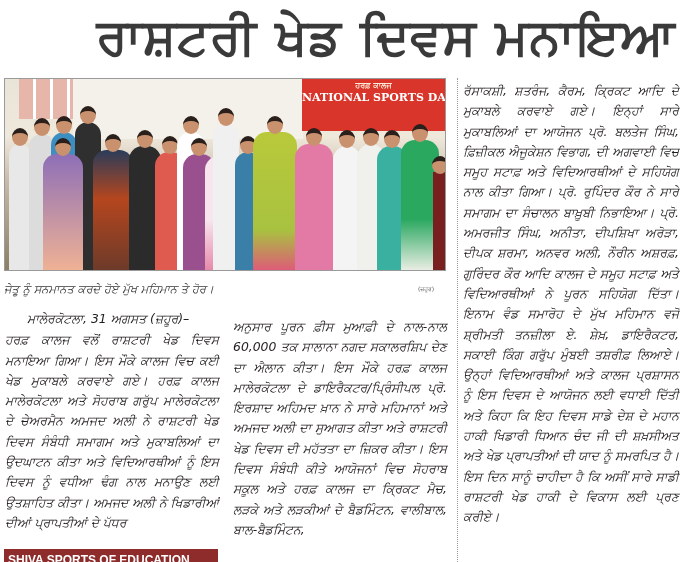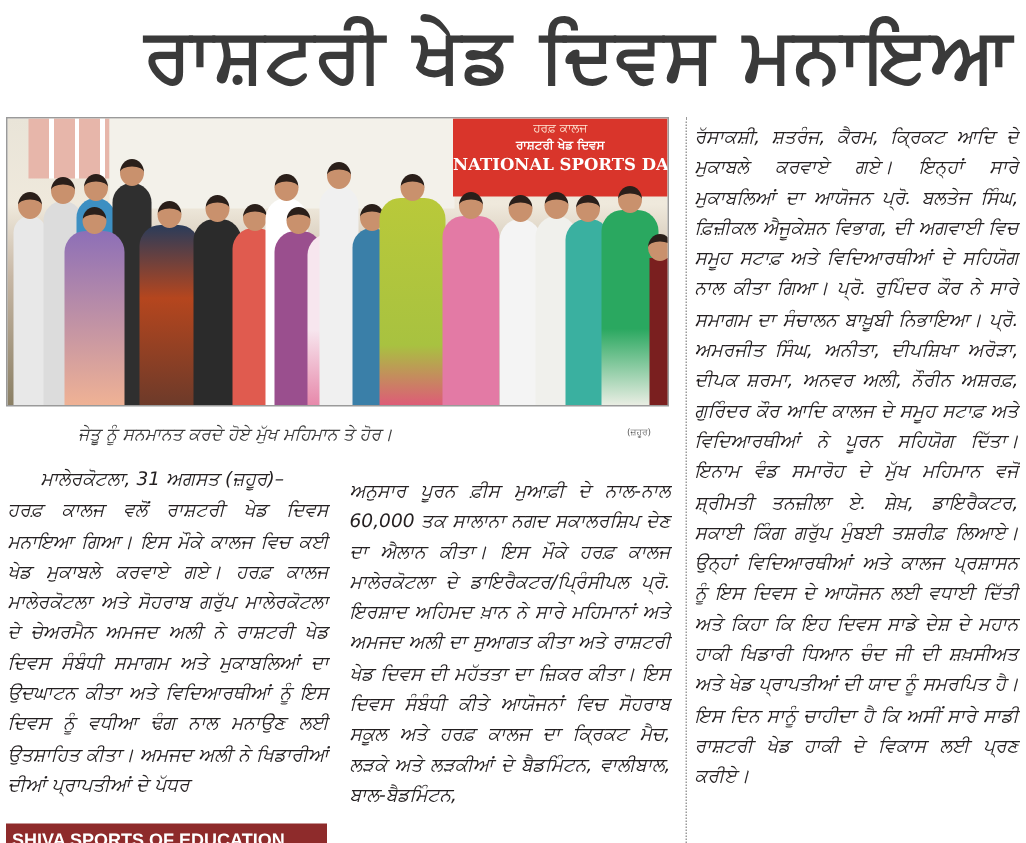--- a/index.html
+++ b/index.html
@@ -66,21 +66,21 @@
       width: 143px;
       height: 52px;
       background: #d9352b;
       color: #ffffff;
       text-align: center;
       box-sizing: border-box;
       padding-top: 2px;
     }
     .photo .banner .b1 {
       font-size: 8px;
-      font-weight: normal;
+      font-weight: bold;
       line-height: 10px;
       color: #ffe9d6;
     }
     .photo .banner .b2 {
       font-size: 8px;
       font-weight: bold;
       line-height: 12px;
       color: #ffffff;
     }
     .photo .banner .b3 {
@@ -120,21 +120,20 @@
       position: absolute;
       left: 4px;
       top: 280px;
       width: 380px;
       height: 18px;
       font-size: 11.5px;
       line-height: 18px;
       font-style: italic;
       color: #3a3a3a;
       white-space: nowrap;
-      margin-left: 48px;
     }
     .credit {
       position: absolute;
       left: 418px;
       top: 283px;
       font-size: 6px;
       line-height: 12px;
       color: #555555;
     }
     .col {
@@ -201,21 +200,20 @@
 </head>
 <body>
 
 <div class="headline">ਰਾਸ਼ਟਰੀ ਖੇਡ ਦਿਵਸ ਮਨਾਇਆ</div>
 
 <div class="photo">
   <div class="building"></div>
   <div class="tent"></div>
   <div class="banner">
     <div class="b1">ਹਰਫ਼ ਕਾਲਜ</div>
-    <div class="b2">ਰਾਸ਼ਟਰੀ ਖੇਡ ਦਿਵਸ</div>
     <div class="b3">NATIONAL SPORTS DAY</div>
   </div>
   <div class="crowd">
     <div class="person" style="left:4px;width:22px;height:128px;background:#e8e8e8;"></div>
     <div class="person" style="left:24px;width:26px;height:138px;background:#dcdcdc;"></div>
     <div class="person" style="left:46px;width:26px;height:140px;background:#3d8fc2;"></div>
     <div class="person" style="left:70px;width:26px;height:150px;background:#2f2f2f;"></div>
     <div class="person" style="left:38px;width:40px;height:118px;background:linear-gradient(180deg,#8d6fb7,#f1b394);"></div>
     <div class="person" style="left:88px;width:40px;height:122px;background:linear-gradient(180deg,#2a3c5a 0%,#b5461e 40%,#6b3a2a 100%);"></div>
     <div class="person" style="left:124px;width:32px;height:126px;background:#2b2b2b;"></div>

